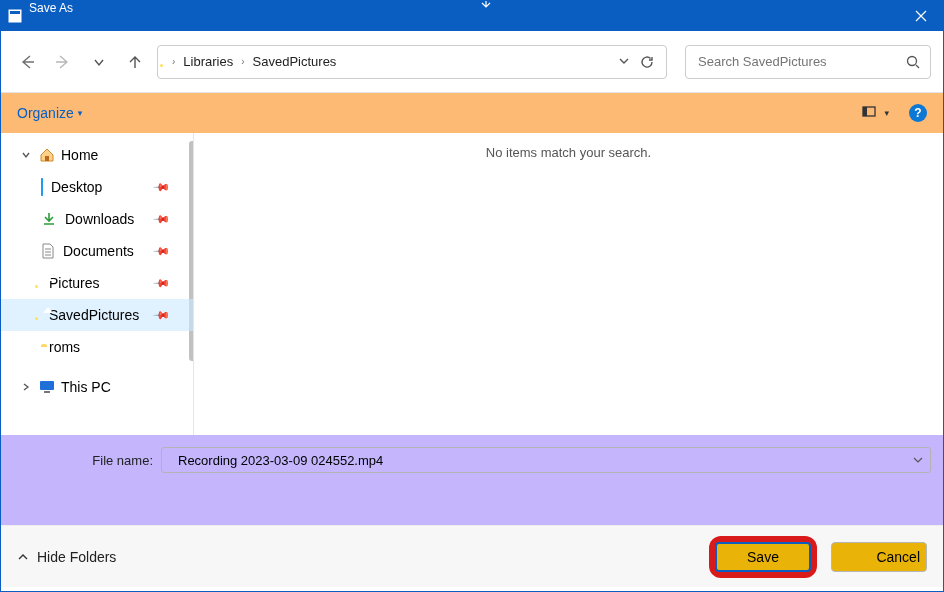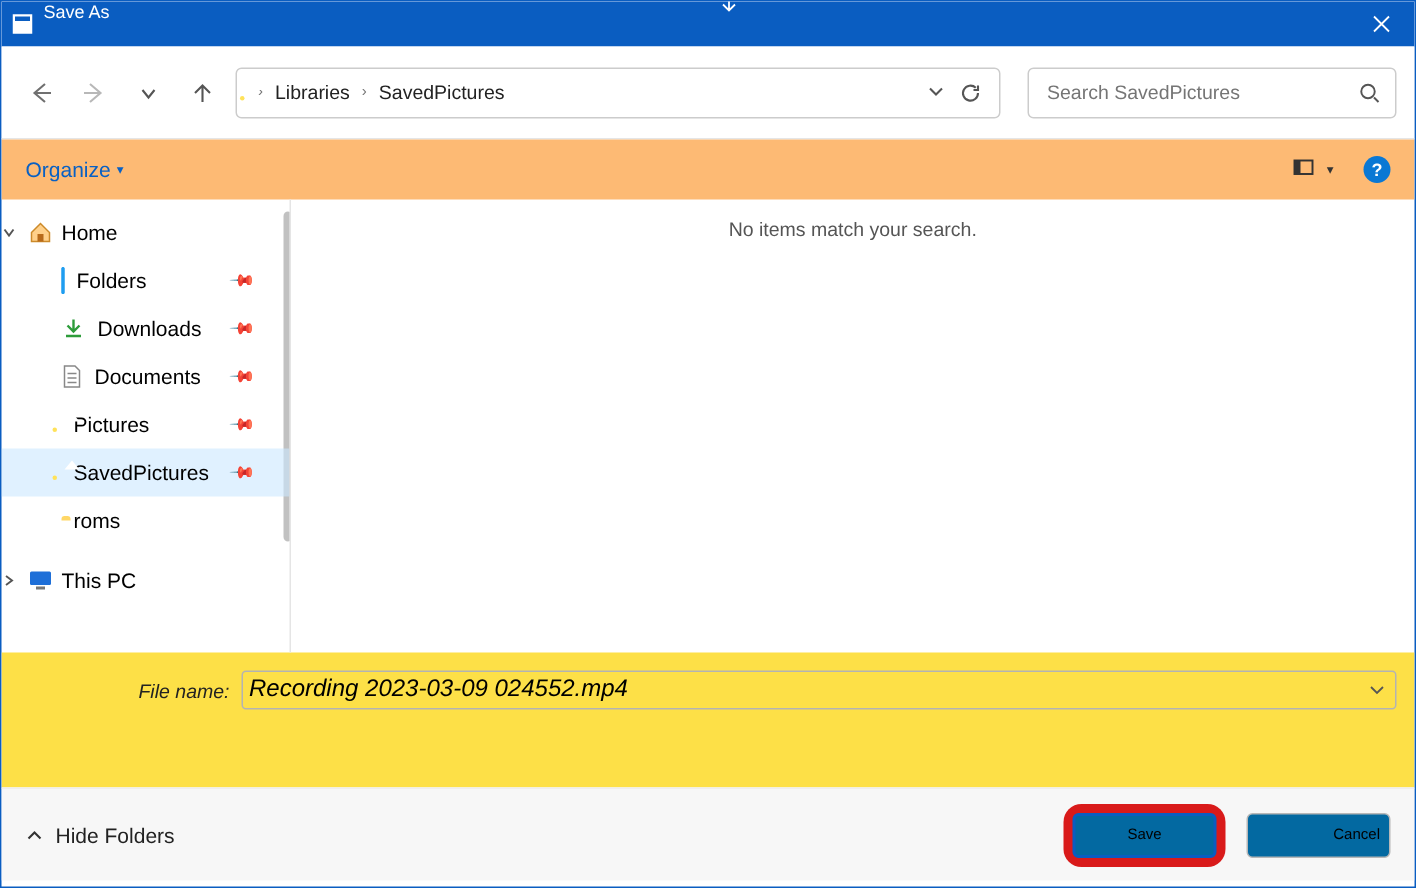--- a/index.html
+++ b/index.html
@@ -22,37 +22,37 @@
   .nav .search { width:246px; height:34px; border:1px solid #ccc; border-radius:4px; display:flex; align-items:center; padding:0 10px;margin-left:10px; }
   .nav .search input { flex:1; border:none; outline:none; font-size:13px; color:#555; background:transparent; }
   .toolbar { display:flex; align-items:center; height:40px; padding:0 16px; background:#fdba74; border-bottom:0px solid #eee; }
   .toolbar .org { color:#0860c4; font-size:14px; display:flex; align-items:center; gap:4px; cursor:pointer;}
   .toolbar .spc { flex:1; }
   .toolbar .viewbtn { display:flex; align-items:center; gap:6px; margin-right:20px; }
   .help { width:18px; height:18px; border-radius:50%; background:#0a78d4; color:#fff; font-size:12px; display:flex; align-items:center; justify-content:center; font-weight:bold;}
   .body { display:flex; height:302px; }
   .sidebar { width:192px; padding:6px 0; font-size:14px; overflow:hidden; position:relative; }
   .sidebar .scroll { position:absolute; right:-2px; top:8px; width:6px; height:220px; background:#c1c1c1; border-radius:3px;}
-  .side-item { display:flex; align-items:center; height:32px; padding-left:0; gap:6px; cursor:pointer; }
+  .side-item { display:flex; align-items:center; height:32px; padding-left:20px; gap:6px; cursor:pointer; }
   .side-item .exp { width:12px; color:#555; font-size:10px; }
   .side-sub { display:flex; align-items:center; height:32px; padding-left:40px; gap:8px; cursor:pointer; position:relative;}
   .side-sub.selected { background:#cce7ff9a; }
   .side-sub .pin { position:absolute; right:24px; color:#9a9a9a; font-size:11px; transform: rotate(45deg);}
   .content { flex:1; border-left:1px solid #e5e5e5; display:flex; justify-content:center; padding-top:12px; color:#555; font-size:13px; }
-  .footer1 { height:90px; border-top:0px solid #eee; padding:8px 12px 0 12px; background:#fde047;font-style:italic;}
+  .footer1 { height:90px; border-top:0px solid #eee; padding:8px 12px 0 12px; background:#c4b5fd;}
   .footer1 .row { display:flex; align-items:center; height:34px; gap:8px; }
   .footer1 .lbl { width:140px; text-align:right; color:#222; font-size:13px; }
-  .footer1 .field { flex:1; height:26px; border:1px solid #b3b3b3; border-radius:3px; display:flex; align-items:center; padding:0 4px; font-size:16px; position:relative;}
+  .footer1 .field { flex:1; height:26px; border:1px solid #b3b3b3; border-radius:3px; display:flex; align-items:center; padding:0 16px; font-size:13px; position:relative;}
   .footer1 .field .dd { position:absolute; right:6px; color:#555; }
   .footer2 { height:62px; display:flex; align-items:center; padding:0 16px; border-top:1px solid #eee; background:#f7f7f7;}
   .footer2 .hf { display:flex; align-items:center; gap:8px; font-size:14px; color:#222; cursor:pointer;}
   .footer2 .spc { flex:1; }
   .footer2 .btnwrap { position:relative; display:flex; gap:14px; }
   .savewrap { padding:6px; background:#d91a1a; border-radius:12px; }
-  .btn { width:96px; height:30px; border:1px solid #b7b7b7; background:#0369a1; border-radius:4px; font-size:10px; cursor:pointer; }
+  .btn { width:96px; height:30px; border:1px solid #b7b7b7; background:#eab308; border-radius:4px; font-size:14px; cursor:pointer; }
   .btn.save { border:2px solid #0a5dc1; }
   svg { display:block; }
   .icon-pic { width:16px; height:16px; background:linear-gradient(#2ea0f0,#2ea0f0); position:relative; border-radius:2px;}
   .icon-pic::after { content:""; position:absolute; bottom:2px; left:2px; width:0; height:0; border-left:5px solid transparent; border-right:5px solid transparent; border-bottom:6px solid #fff; }
   .icon-pic::before { content:""; position:absolute; top:2px; right:3px; width:3px; height:3px; border-radius:50%; background:#ffe25a; }
   .icon-folder { width:16px; height:12px; background:#ffd766; border-radius:2px; position:relative; margin-top:2px;}
   .icon-folder::before { content:""; position:absolute; top:-3px; left:0; width:6px; height:3px; background:#ffd766; border-radius:2px 2px 0 0;}
   .icon-desktop { width:14px; height:10px; background:#1e9df0; border:1px solid #1e9df0; border-radius:2px;}
   .icon-download { color:#2d9c3a; }
 </style>
@@ -165,21 +165,21 @@
         <svg width="16" height="16" viewBox="0 0 16 16">
             <path d="M2 8 L8 2 L14 8 V14 H2 Z" fill="#ffd08a" stroke="#cc8a2a" stroke-width="1"></path>
             <path d="M6 14 V9 h4 v5" fill="#b86a1a"></path>
           </svg>
       </span>
       <span>Home</span>
     </div>
 
     <div class="side-sub">
       <span><span class="icon-desktop"></span></span>
-      <span>Folders</span>
+      <span>Desktop</span>
       <span class="pin">📌</span>
     </div>
 
     <div class="side-sub">
       <span class="icon-download">
         <svg width="16" height="16" viewBox="0 0 16 16">
             <path d="M8 2 v8 M4 6 l4 4 l4 -4 M3 13 h10" stroke="#2d9c3a" stroke-width="1.6" fill="none"></path>
           </svg>
       </span>
       <span>Downloads</span>

